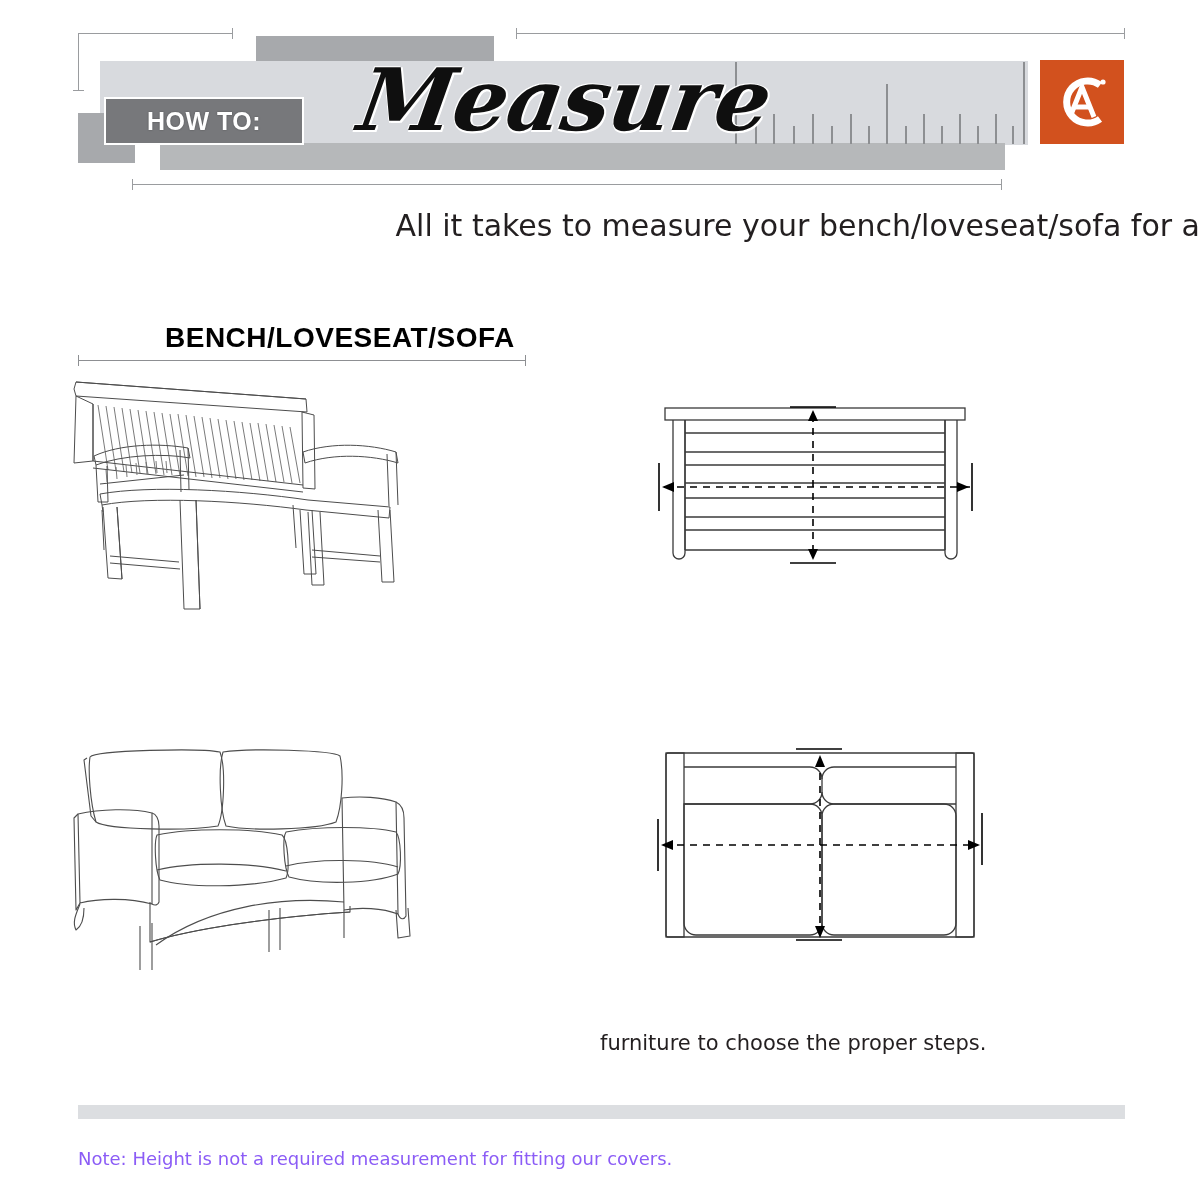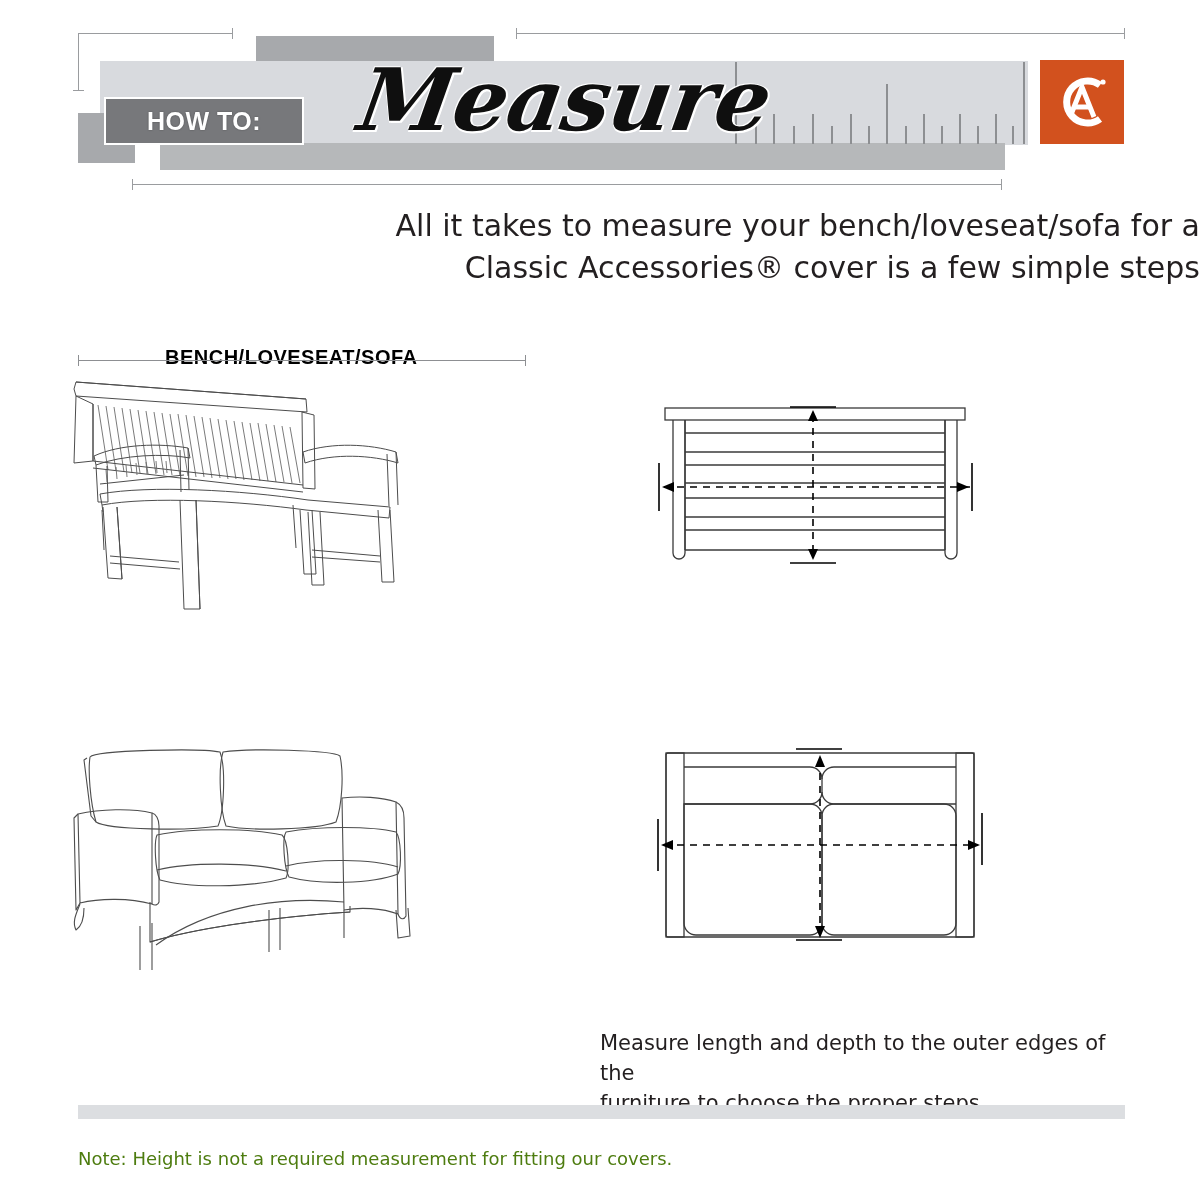--- a/index.html
+++ b/index.html
@@ -75,21 +75,21 @@
   .subtitle{
     position:absolute;left:0;top:205px;width:1200px;
     text-align:right;
     font-size:30px;line-height:42px;color:#231f20;
     font-family:"DejaVu Sans", sans-serif;
   }
 
   
   .section-label{
     position:absolute;left:165px;top:322px;
-    font-size:20px;font-weight:bold;letter-spacing:.5px;color:#000000;margin-top:24px;
+    font-size:28px;font-weight:bold;letter-spacing:.5px;color:#000000;
   }
   .label-rule{position:absolute;left:78px;top:360px;width:448px;height:1px;background:#8d8f92;}
   .label-rule::before,.label-rule::after{
     content:"";position:absolute;top:-5px;width:1px;height:11px;background:#8d8f92;
   }
   .label-rule::before{left:0;}
   .label-rule::after{right:0;}
 
   
   .art{position:absolute;}
@@ -99,21 +99,21 @@
   .caption{
     position:absolute;left:600px;top:1028px;width:520px;
     font-size:21px;line-height:30px;color:#231f20;
     font-family:"DejaVu Sans", sans-serif;
   }
 
   
   .footer-bar{position:absolute;left:78px;top:1105px;width:1047px;height:14px;background:#dcdee1;}
   .footer-note{
     position:absolute;left:78px;top:1148px;
-    font-size:18px;color:#4d7c0f;
+    font-size:18px;color:#8b5cf6;
     font-family:"DejaVu Sans", sans-serif;
   }
 </style>
 </head>
 <body>
 
 <div class="page">
 
   <div class="header">
 
@@ -170,21 +170,20 @@
           <path d="M30 57 L42 27 L54 57"></path>
           <line x1="34" y1="47" x2="50" y2="47"></line>
         </g>
         <circle cx="63" cy="22" r="2.6" fill="#ffffff"></circle>
       </svg>
     </div>
   </div>
 
   <div class="subtitle">
     <div>All it takes to measure your bench/loveseat/sofa for a</div>
-    <div>Classic Accessories® cover is a few simple steps</div>
   </div>
 
   <div class="section-label">BENCH/LOVESEAT/SOFA</div>
   <div class="label-rule"></div>
 
   <div class="art" style="left:60px;top:360px;width:420px;height:250px;">
     <svg width="420" height="250" viewBox="0 0 420 250">
       <g fill="none" stroke="#4d4d4d" stroke-width="1" stroke-linejoin="round">
 
         <path d="M14 29 L16 22 L246 39 L247 52 L16 36 Z"></path>
@@ -384,20 +383,19 @@
         <line x1="24" y1="110" x2="338" y2="110" stroke-dasharray="7 6"></line>
         <line x1="18" y1="84" x2="18" y2="136"></line>
         <line x1="342" y1="78" x2="342" y2="130"></line>
       </g>
       <polygon points="21,110 33,105 33,115" fill="#000000"></polygon>
       <polygon points="340,110 328,105 328,115" fill="#000000"></polygon>
     </svg>
   </div>
 
   <div class="caption">
-    <div>Measure length and depth to the outer edges of the</div>
     <div>furniture to choose the proper steps.</div>
   </div>
 
   <div class="footer-bar"></div>
   <div class="footer-note">Note: Height is not a required measurement for fitting our covers.</div>
 
 </div>
 
 </body></html>

